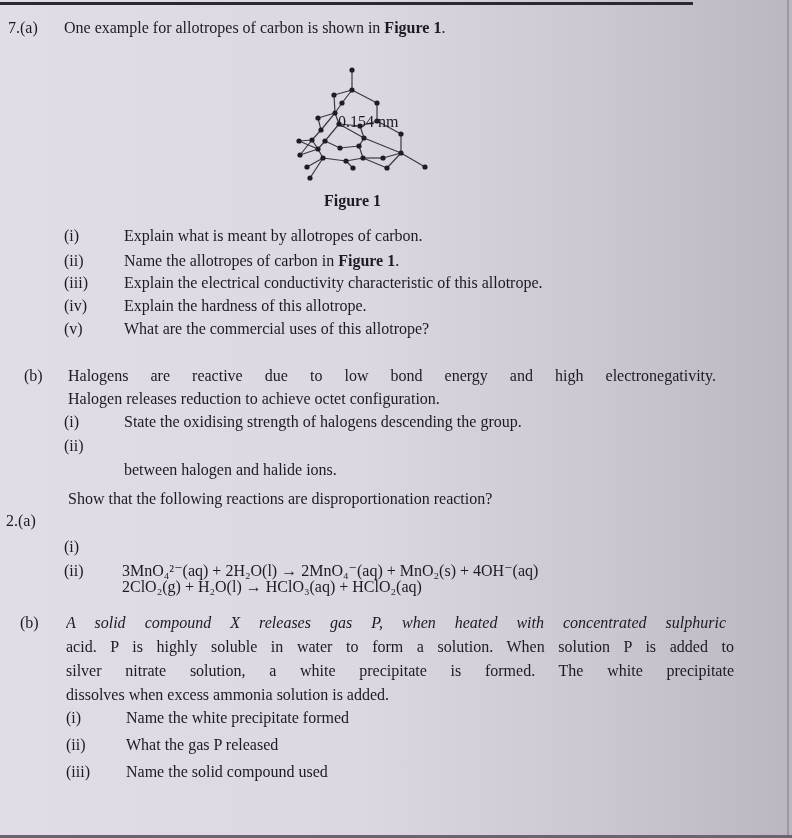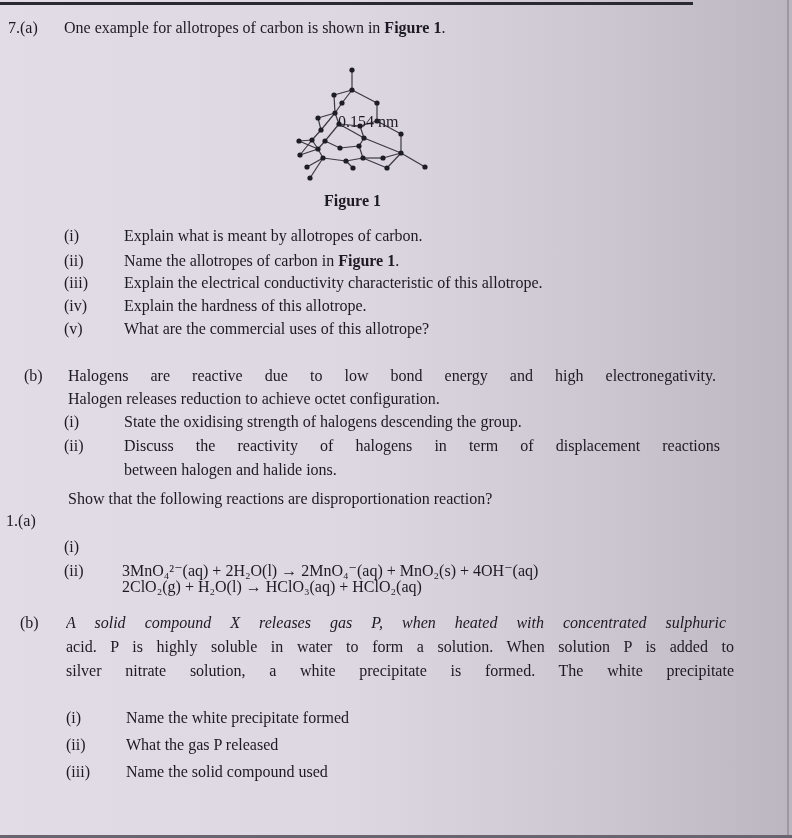--- a/index.html
+++ b/index.html
@@ -157,38 +157,38 @@
   <div class="line" style="left:24px; top:366px;">(b)</div>
   <div class="line justify" style="left:68px; top:366px; width:648px; white-space:normal; height:20px; overflow:hidden;">Halogens are reactive due to low bond energy and high electronegativity.</div>
   <div class="line" style="left:68px; top:389px;">Halogen releases reduction to achieve octet configuration.</div>
   <div class="line" style="left:64px; top:412px;">
     <span>(i)</span>
     <span style="position:absolute; left:60px;">State the oxidising strength of halogens descending the group.</span>
   </div>
   <div class="line" style="left:64px; top:436px;">
     <span>(ii)</span>
   </div>
-  <div class="line justify" style="left:124px; top:436px; width:596px; white-space:normal; height:20px; overflow:hidden;">Discuss the reactivity of halogens in term of displacement reactions</div>
   <div class="line" style="left:124px; top:460px;">between halogen and halide ions.</div>
 
-  <div class="line" style="left:6px; top:511px;">1.(a)</div>
+  <div class="line" style="left:6px; top:511px;">2.(a)</div>
   <div class="line" style="left:68px; top:489px;">Show that the following reactions are disproportionation reaction?</div>
   <div class="line" style="left:64px; top:537px;">
     <span>(i)</span>
     <span style="position:absolute; left:58px;margin-top:40px;">2ClO₂(g) + H₂O(l) → HClO₃(aq) + HClO₂(aq)</span>
   </div>
   <div class="line" style="left:64px; top:561px;">
     <span>(ii)</span>
     <span style="position:absolute; left:58px;">3MnO₄²⁻(aq) + 2H₂O(l) → 2MnO₄⁻(aq) + MnO₂(s) + 4OH⁻(aq)</span>
   </div>
 
   <div class="line" style="left:20px; top:613px;">(b)</div>
   <div class="line justify" style="left:66px; top:613px; width:660px; white-space:normal; height:20px; overflow:hidden;font-style:italic;">A solid compound X releases gas P, when heated with concentrated sulphuric</div>
   <div class="line justify" style="left:66px; top:637px; width:668px; white-space:normal; height:20px; overflow:hidden;font-family:Liberation Serif, serif;">acid. P is highly soluble in water to form a solution. When solution P is added to</div>
   <div class="line justify" style="left:66px; top:661px; width:668px; white-space:normal; height:20px; overflow:hidden;">silver nitrate solution, a white precipitate is formed. The white precipitate</div>
+  <div class="line" style="left:66px; top:685px;">dissolves when excess ammonia solution is added.</div>
 
   <div class="line" style="left:66px; top:708px;">
     <span>(i)</span>
     <span style="position:absolute; left:60px;">Name the white precipitate formed</span>
   </div>
   <div class="line" style="left:66px; top:735px;">
     <span>(ii)</span>
     <span style="position:absolute; left:60px;">What the gas P released</span>
   </div>
   <div class="line" style="left:66px; top:762px;">

